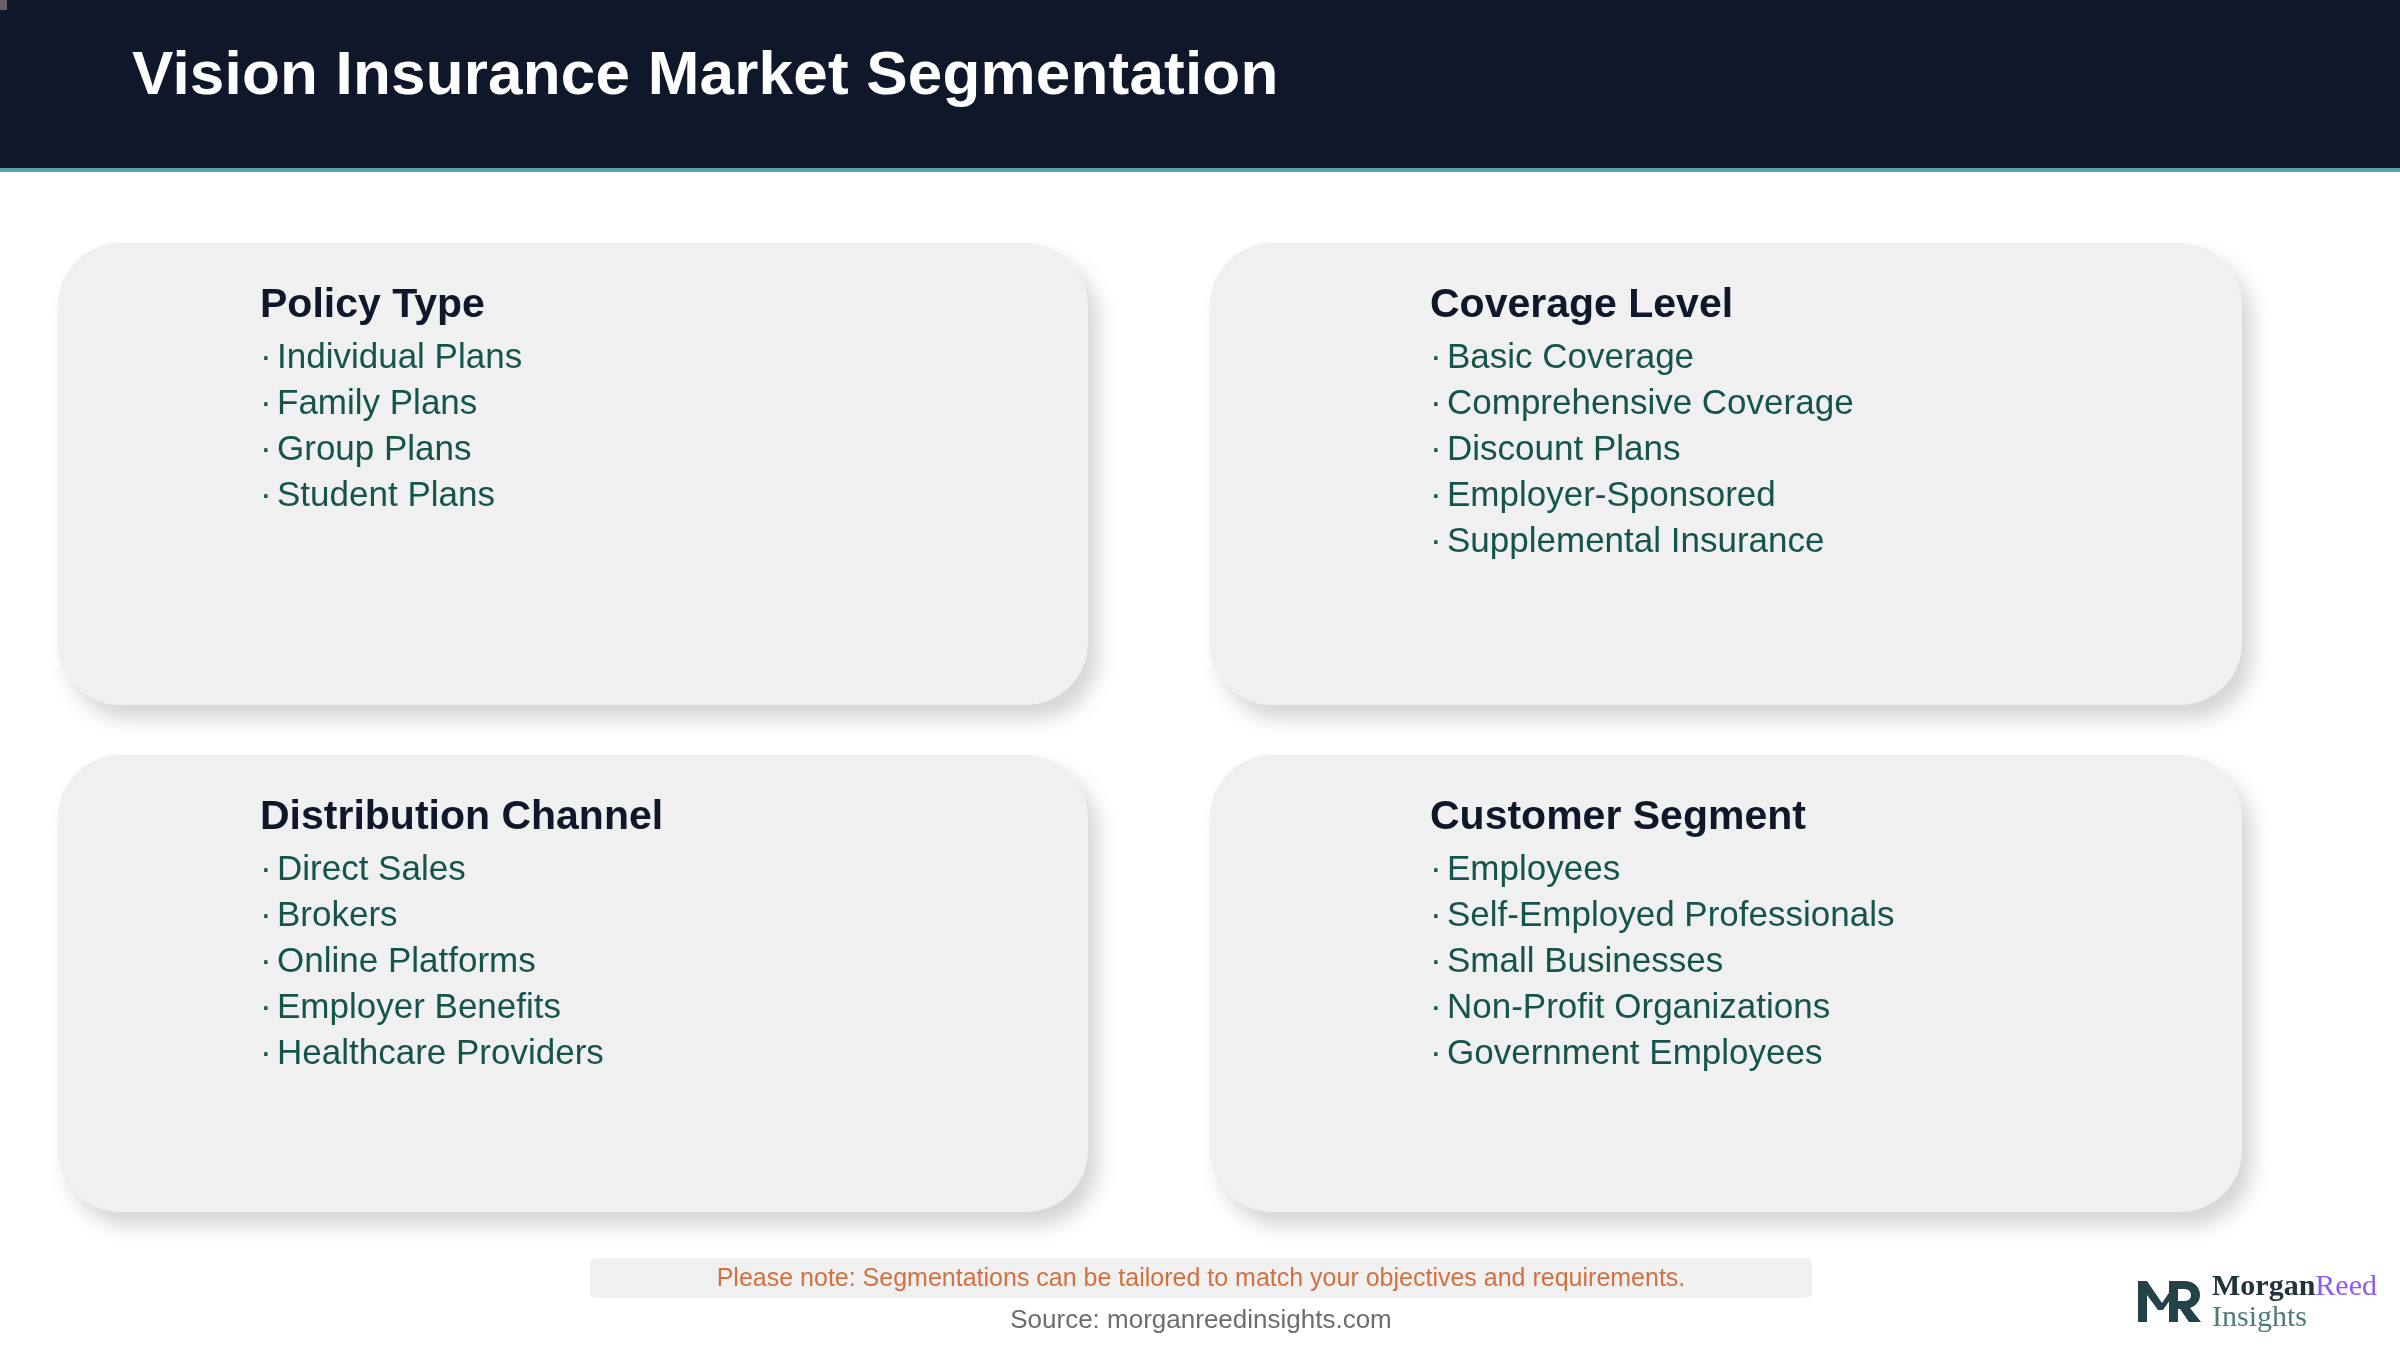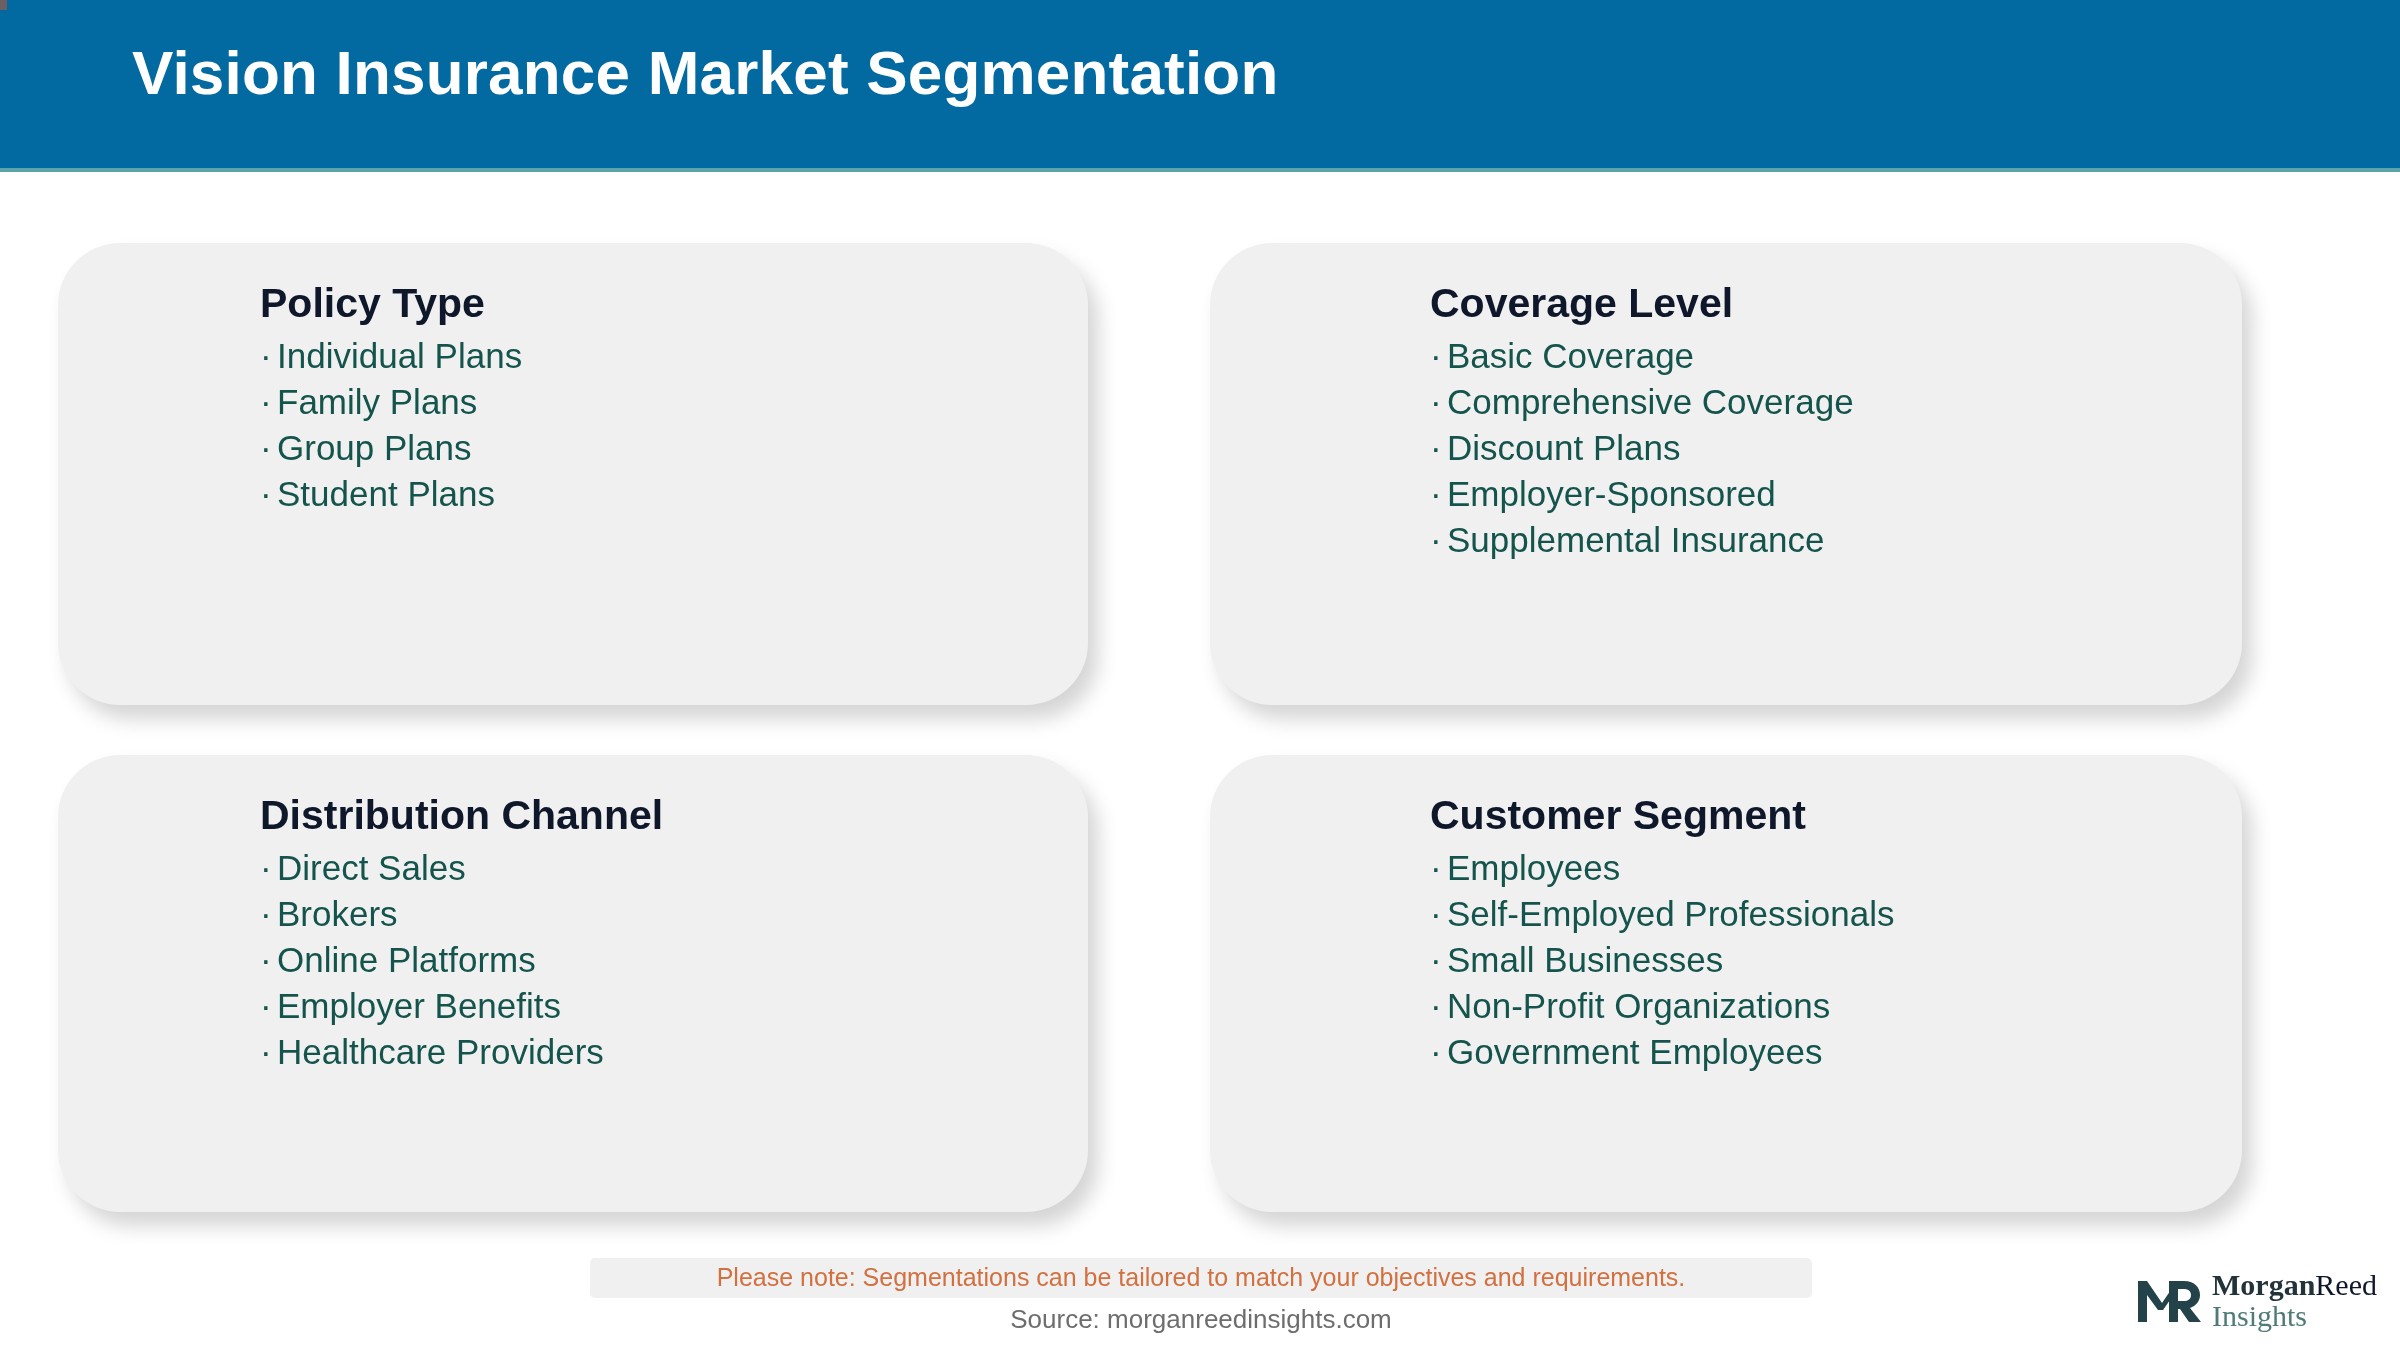--- a/index.html
+++ b/index.html
@@ -15,21 +15,21 @@
     position: relative;
   }
 
   
   #header-bar {
     position: absolute;
     left: 0;
     top: 0;
     width: 2400px;
     height: 172px;
-    background: #0369a1;
+    background: #0f172a;
     box-sizing: border-box;
   }
   #header-underline {
     position: absolute;
     left: 0;
     top: 168px;
     width: 2400px;
     height: 4px;
     background: #5ba3ab;
   }
@@ -157,21 +157,21 @@
     flex-direction: column;
     justify-content: center;
     line-height: 1.02;
   }
   .brand-line-1 {
     font-family: "Liberation Serif", serif;
     font-size: 30px;
     white-space: nowrap;
   }
   .brand-morgan { font-weight: bold; color: #23333a; margin-top: 32px; }
-  .brand-reed   { font-weight: normal; color: #0f172a; }
+  .brand-reed   { font-weight: normal; color: #8b5cf6; }
   .brand-line-2 {
     font-family: "Liberation Serif", serif;
     font-size: 30px;
     color: #4e7b78;
     white-space: nowrap;
   }
   #corner-artifact {
     position: absolute;
     left: 0;
     top: 0;

